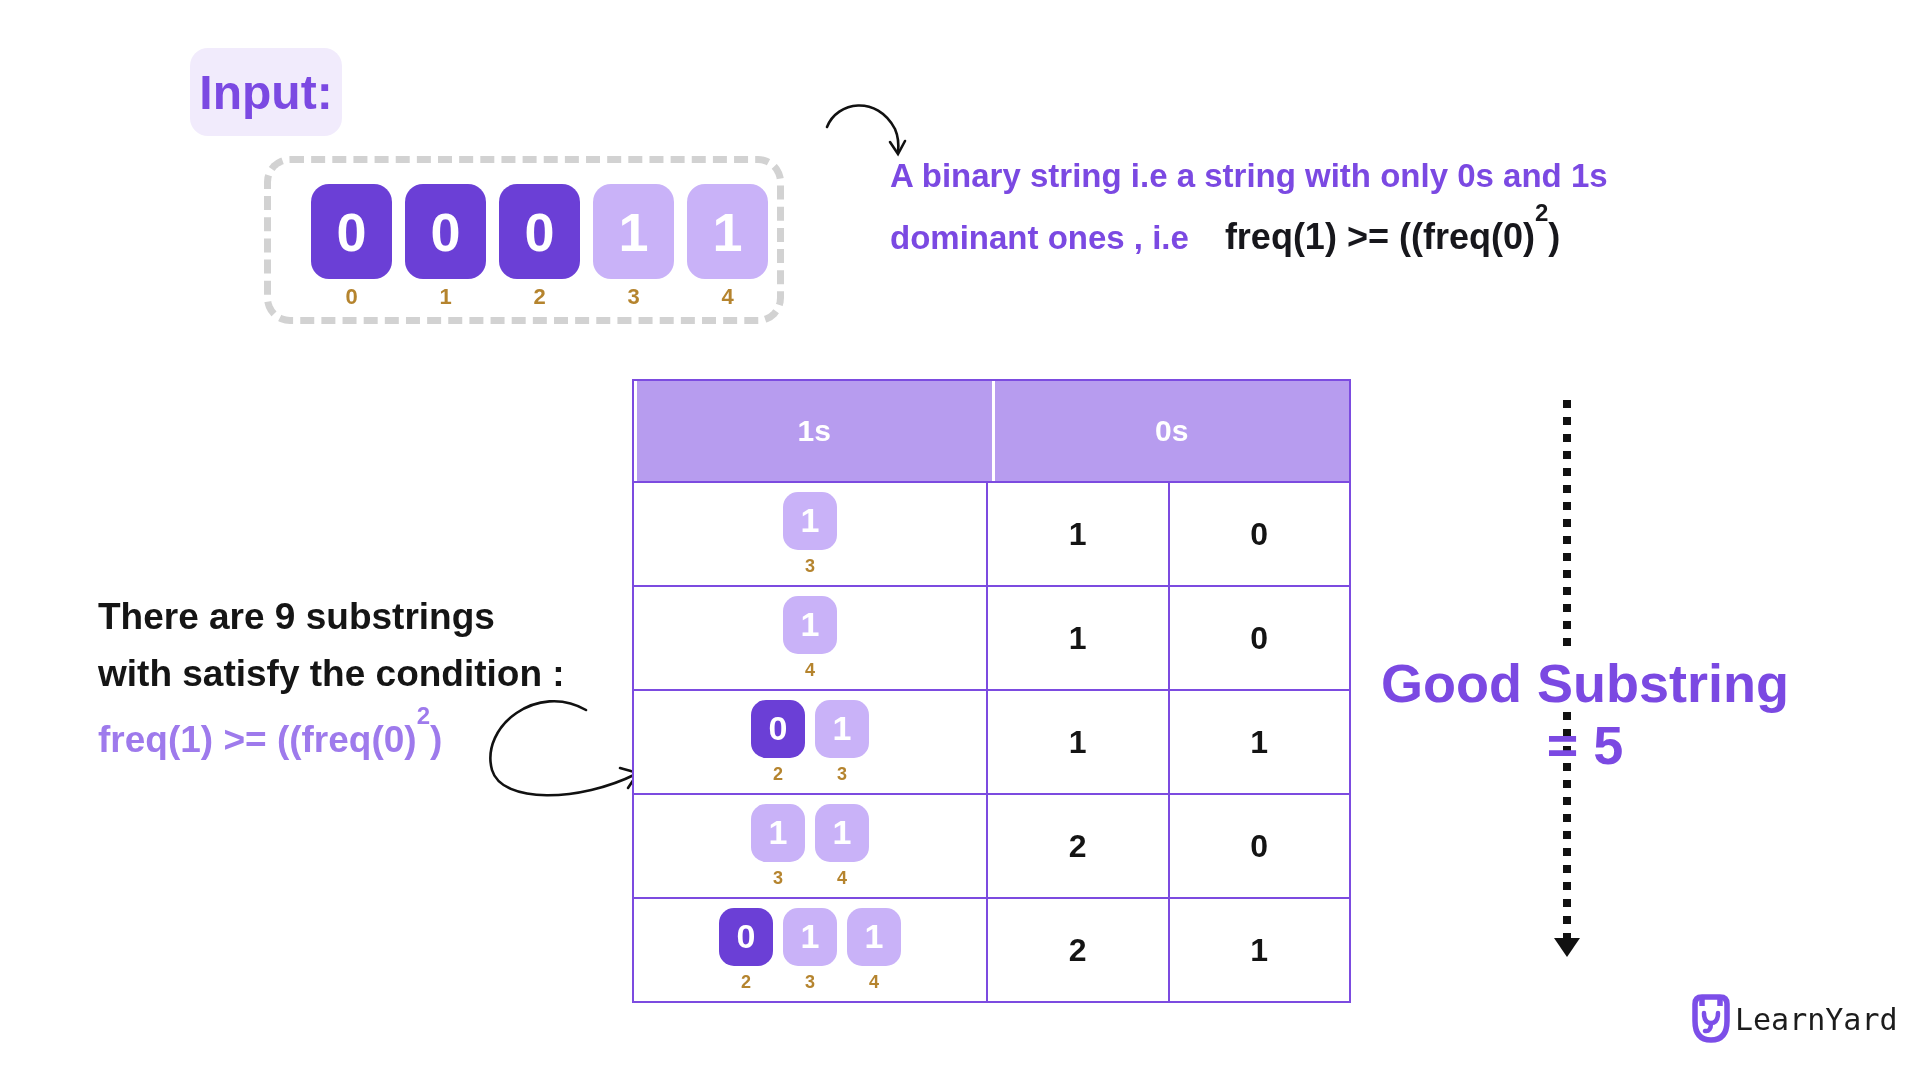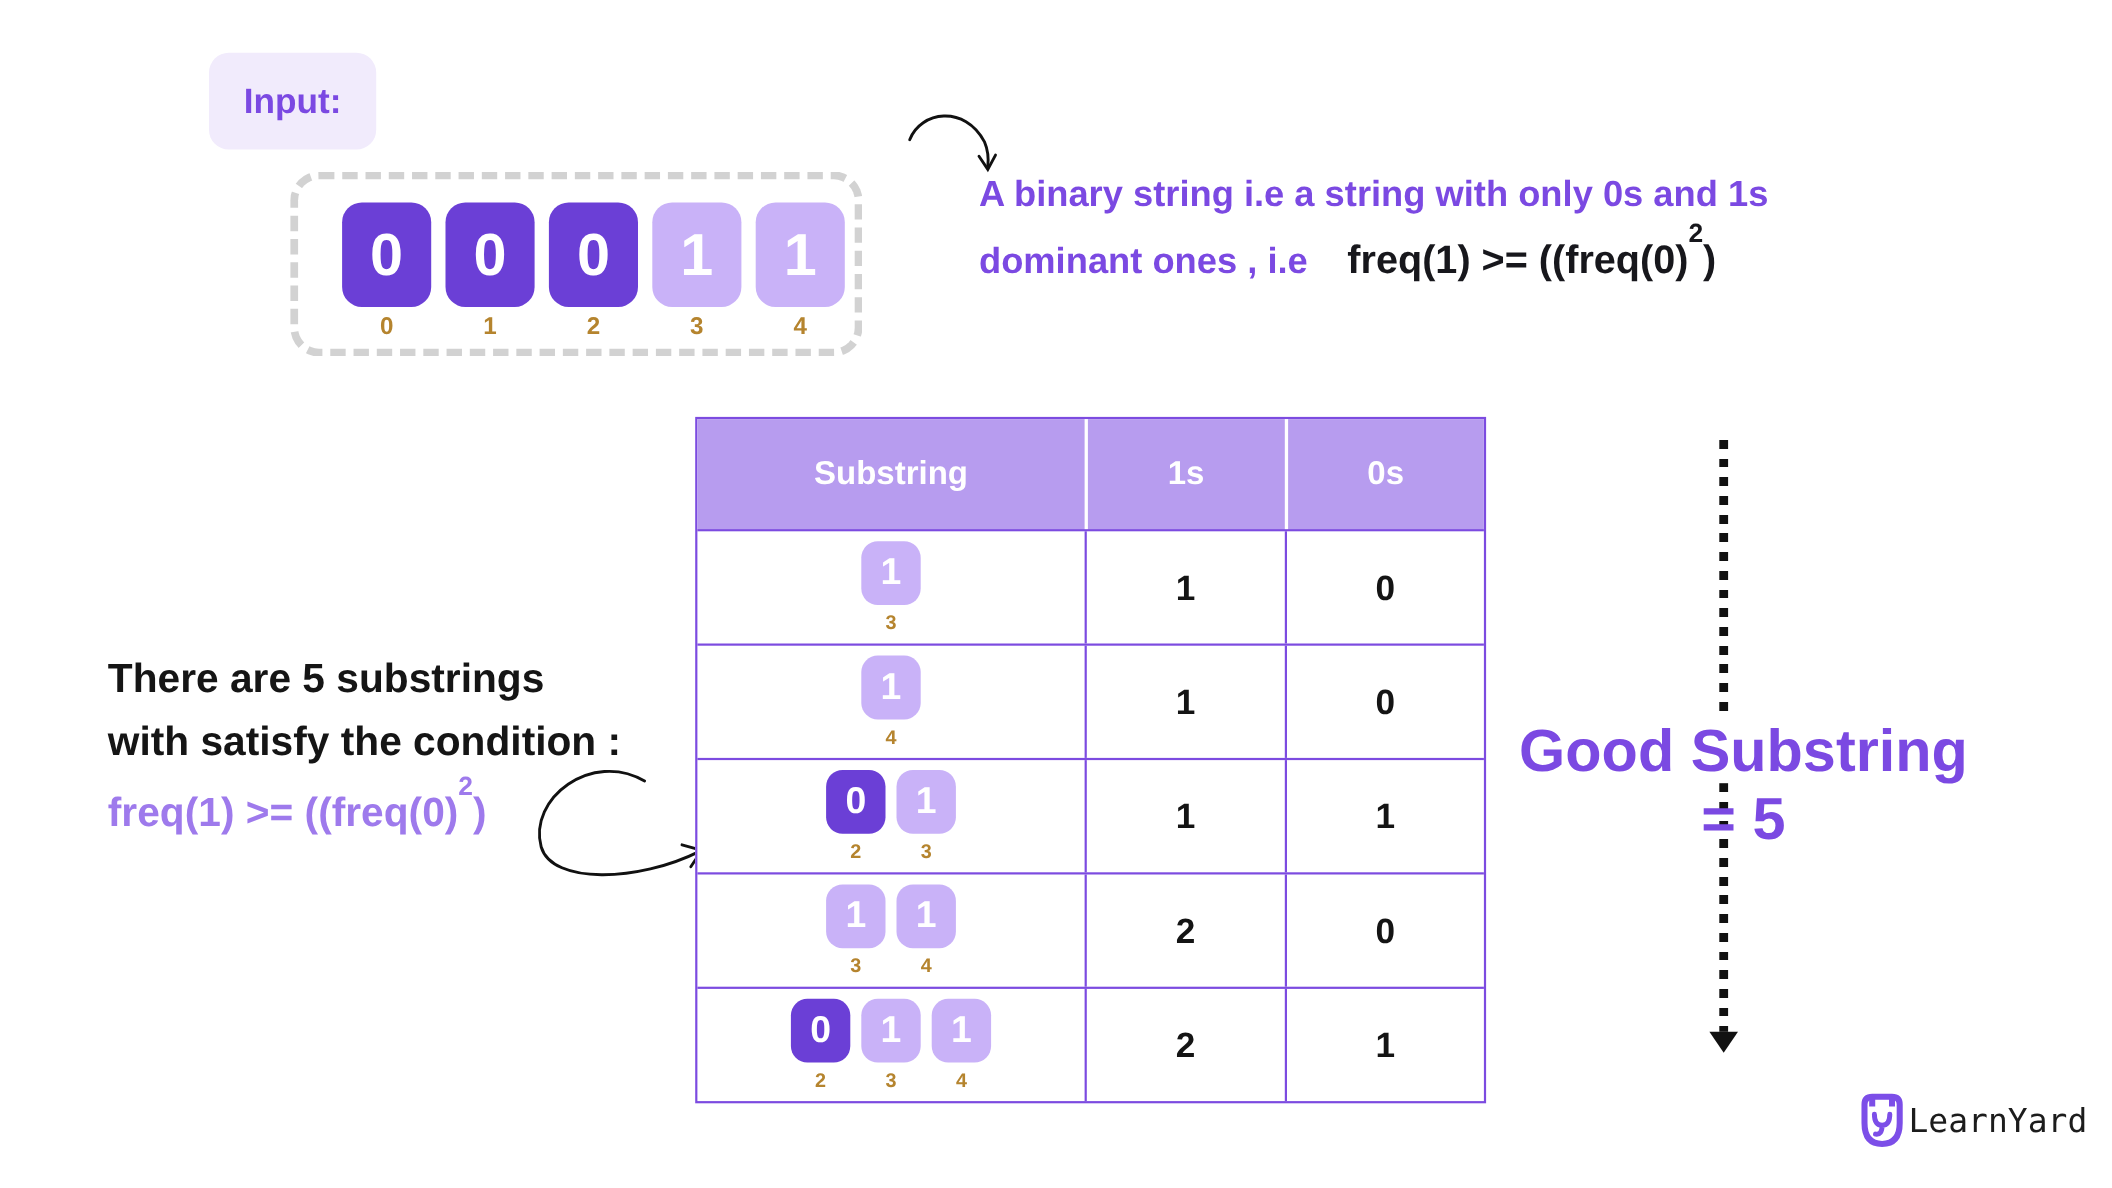--- a/index.html
+++ b/index.html
@@ -6,21 +6,21 @@
   html,body { background:#ffffff; }
   .canvas {
     position:relative; width:1920px; height:1080px; background:#ffffff;
     overflow:hidden; font-family:"Liberation Sans", sans-serif;
   }
 
   
   .badge {
     position:absolute; left:190px; top:48px; width:152px; height:88px;
     background:#F1EBFC; border-radius:18px; display:flex; align-items:center; justify-content:center;
-    color:#7B49E2; font-size:32px; font-weight:bold;
+    color:#7B49E2; font-size:48px; font-weight:bold;
   }
 
   
   .dashed-box {
     position:absolute; left:264px; top:156px; width:520px; height:168px;
     border:7px dashed #D2D2D2; border-radius:26px;
     display:flex; gap:13px; padding:21px 0 0 40px;
   }
   .tile-wrap { display:flex; flex-direction:column; align-items:center; width:81px; }
   .tile {
@@ -112,33 +112,32 @@
 
   <div class="desc">
     <div class="desc-line1">A binary string i.e a string with only 0s and 1s</div>
     <div class="desc-line3">
       <span>dominant ones , i.e</span>
       <span class="formula dark"><span>freq(1) &gt;= ((freq(0)</span><sup class="exp">2</sup><span>)</span></span>
     </div>
   </div>
 
   <div class="note">
-    <div>There are 5 substrings</div>
+    <div>There are 9 substrings</div>
     <div>with satisfy the condition :</div>
     <div class="formula lav"><span>freq(1) &gt;= ((freq(0)</span><sup class="exp">2</sup><span>)</span></div>
   </div>
 
   <svg class="arrow-svg" style="left:468px; top:688px;" width="190" height="130" viewBox="0 0 190 130">
     <path d="M 118 22 C 70 -6, 12 38, 24 82 C 34 116, 112 114, 168 86"></path>
     <path d="M 152 80 L 170 85 L 160 100"></path>
   </svg>
 
   <div class="gtable">
     <div class="thead">
-      <div class="hcell hsub">Substring</div>
       <div class="hcell">1s</div>
       <div class="hcell">0s</div>
     </div>
 
     <div class="trow">
       <div class="tcell tsub">
         <div class="tile-wrap sm">
           <div class="tile light sm">1</div>
           <div class="tindex sm">3</div>
         </div>

